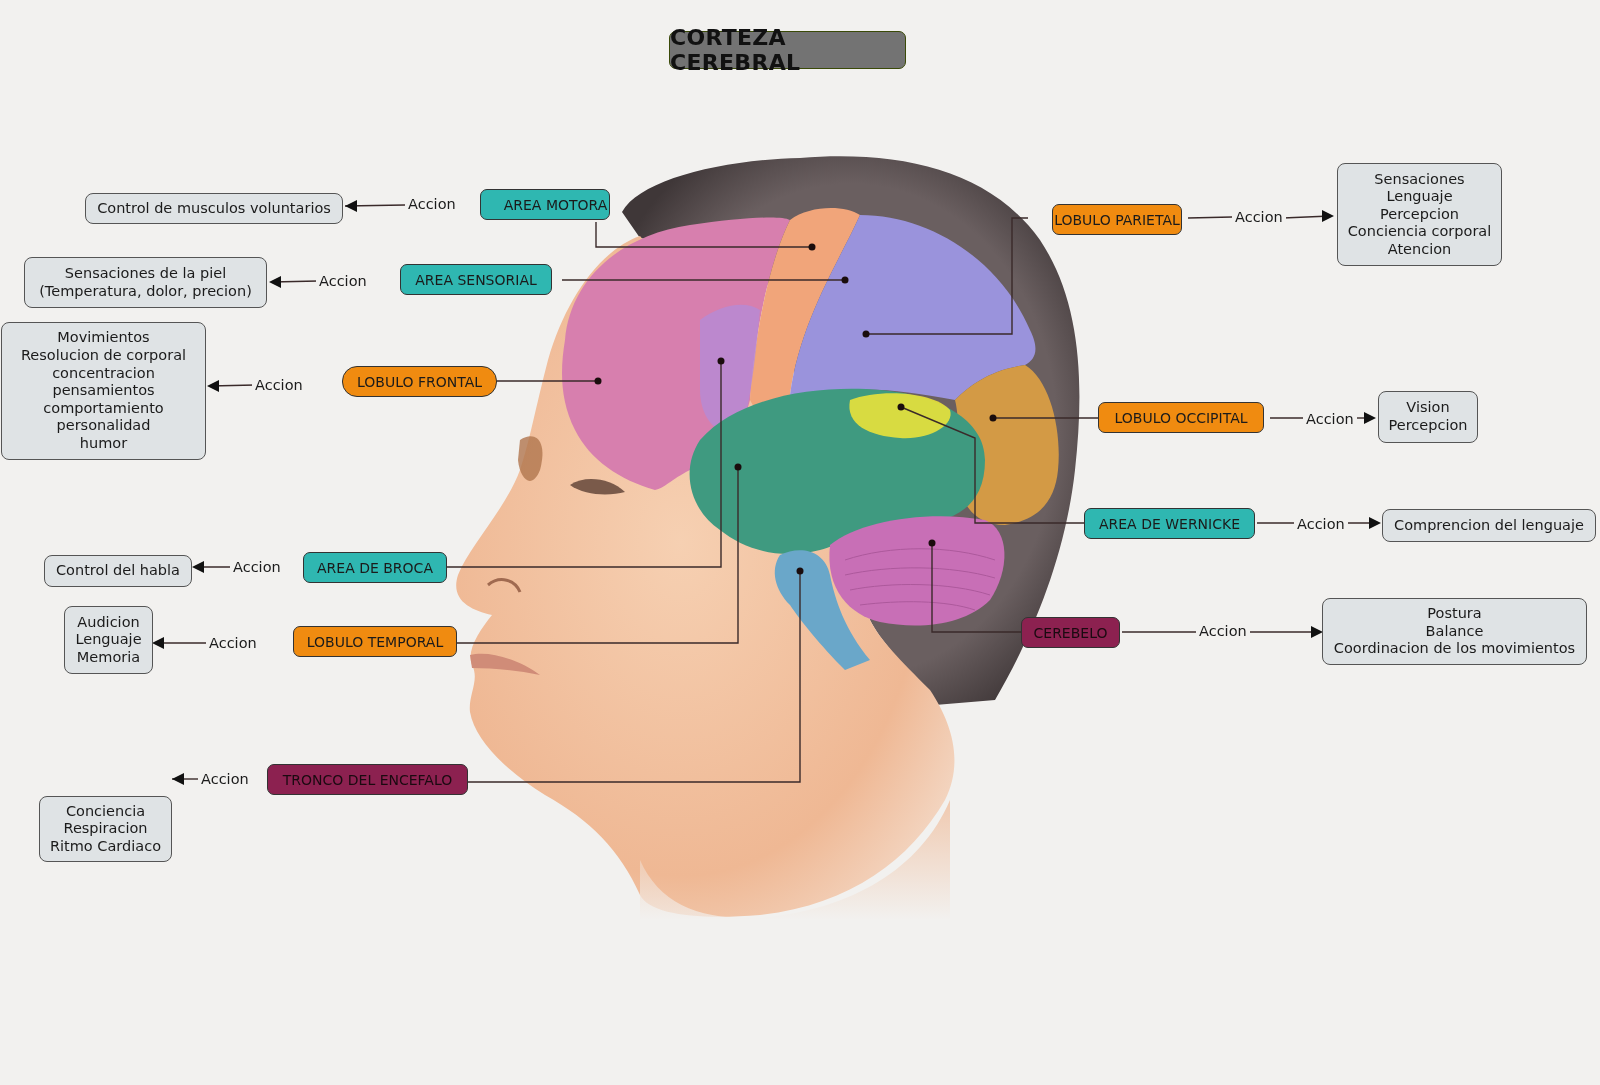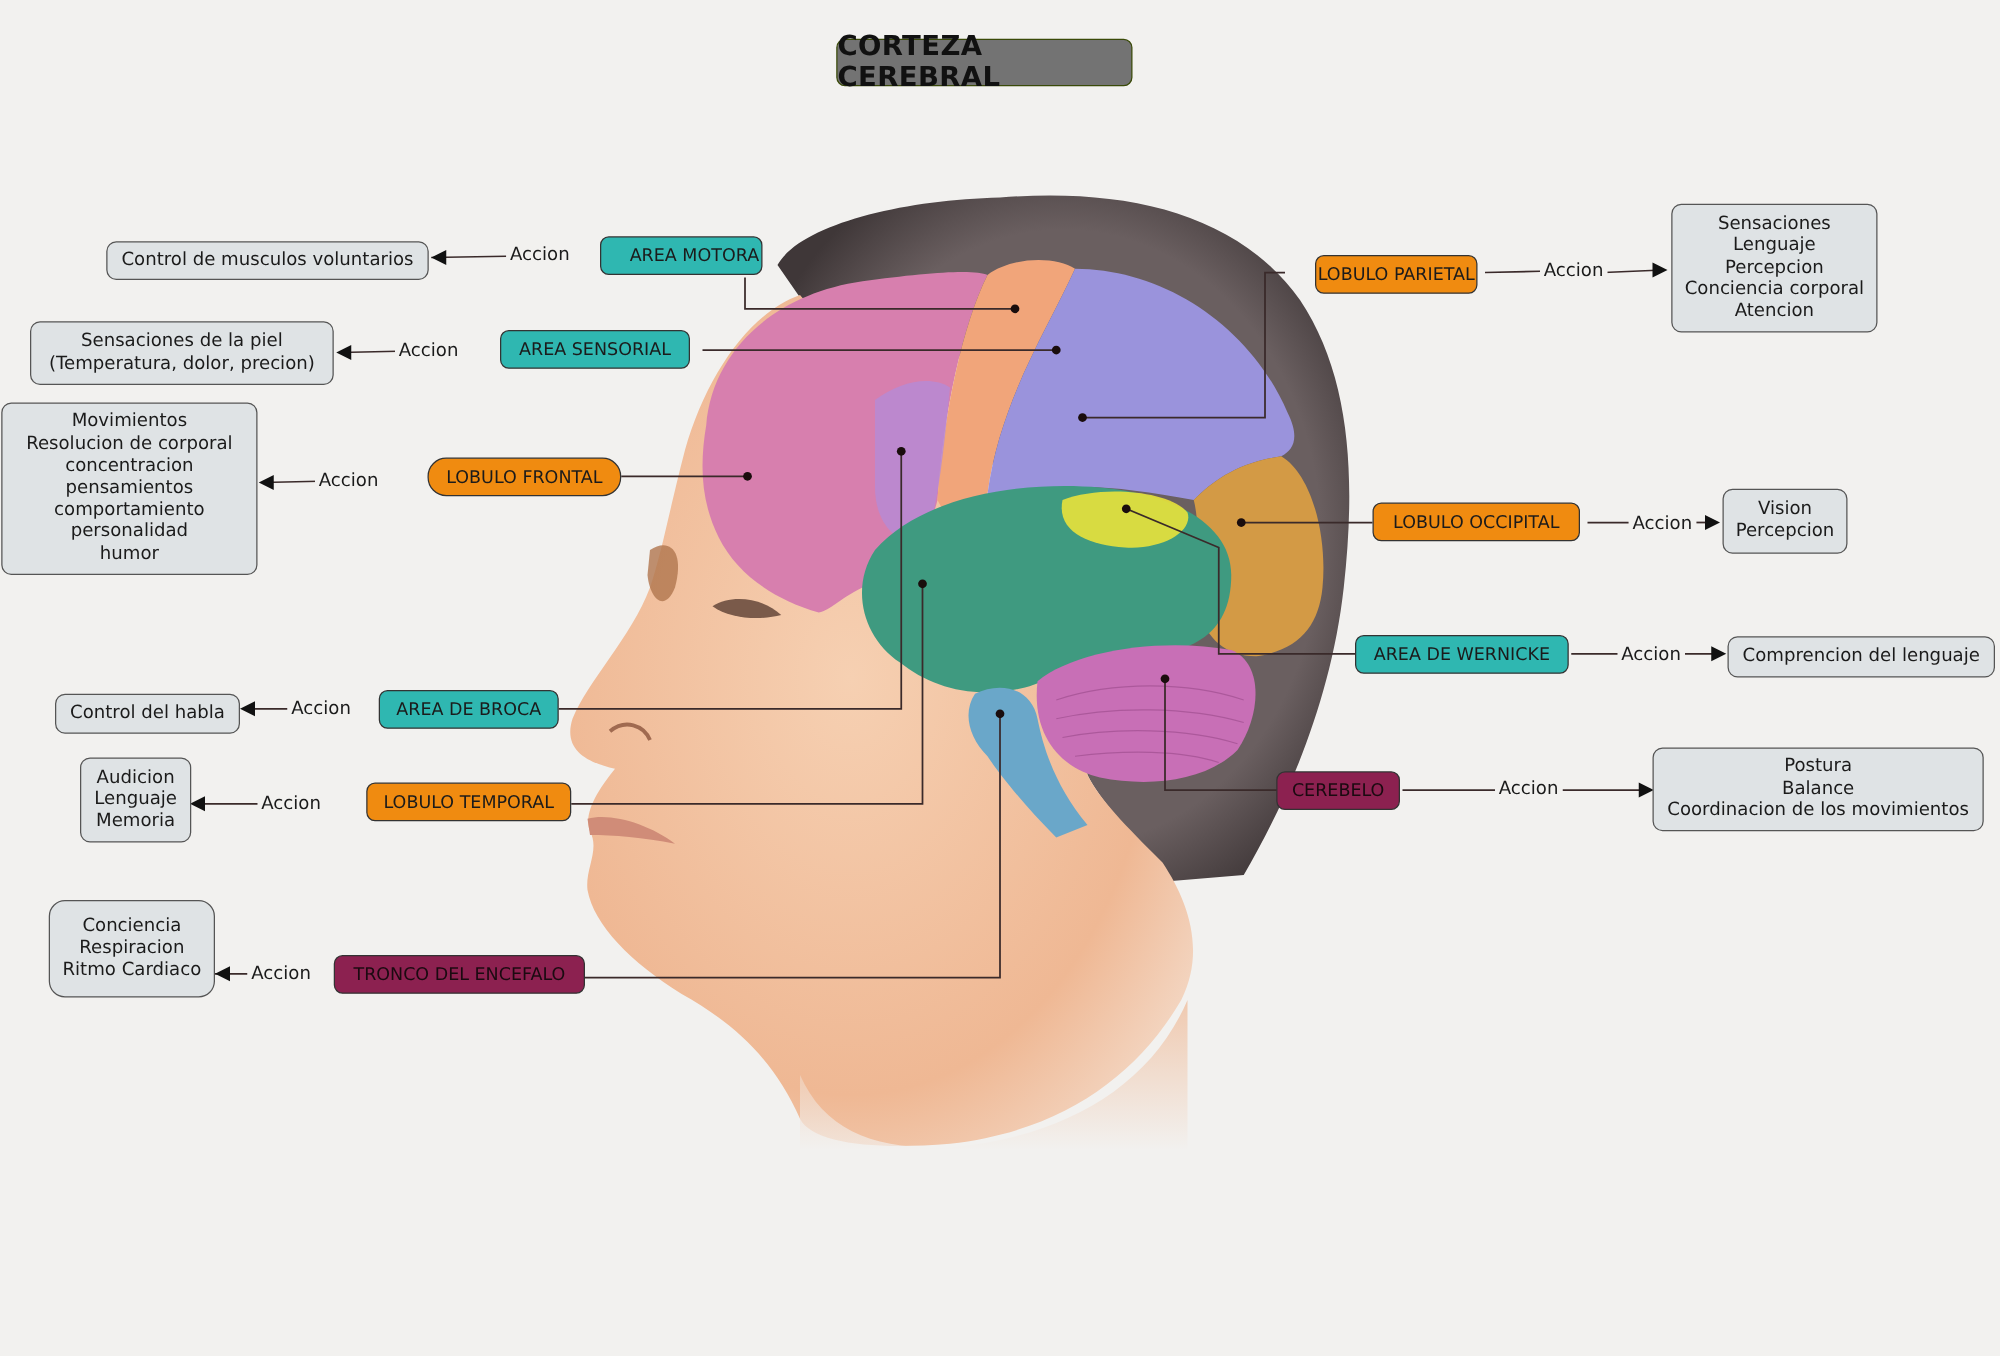--- a/index.html
+++ b/index.html
@@ -177,21 +177,21 @@
   <div class="node teal" style="left:303px;top:552px;width:144px;height:31px;">AREA DE BROCA</div>
 
   <div class="info" style="left:64px;top:606px;width:89px;height:68px;">
     <span>Audicion</span>
     <span>Lenguaje</span>
     <span>Memoria</span>
   </div>
   <span class="accion" style="left:206px;top:634px;">Accion</span>
   <div class="node orange" style="left:293px;top:626px;width:164px;height:31px;">LOBULO TEMPORAL</div>
 
-  <div class="info" style="left:39px;top:720px;width:133px;height:78px;border-radius:13px;">
+  <div class="info" style="left:39px;top:796px;width:133px;height:66px;">
     <span>Conciencia</span>
     <span>Respiracion</span>
     <span>Ritmo Cardiaco</span>
   </div>
   <span class="accion" style="left:198px;top:770px;">Accion</span>
   <div class="node maroon" style="left:267px;top:764px;width:201px;height:31px;">TRONCO DEL ENCEFALO</div>
 
   <div class="node orange" style="left:1028px;top:204px;width:130px;height:31px;margin-left:24px;">LOBULO PARIETAL</div>
   <span class="accion" style="left:1232px;top:208px;">Accion</span>
   <div class="info" style="left:1337px;top:163px;width:165px;height:103px;">

